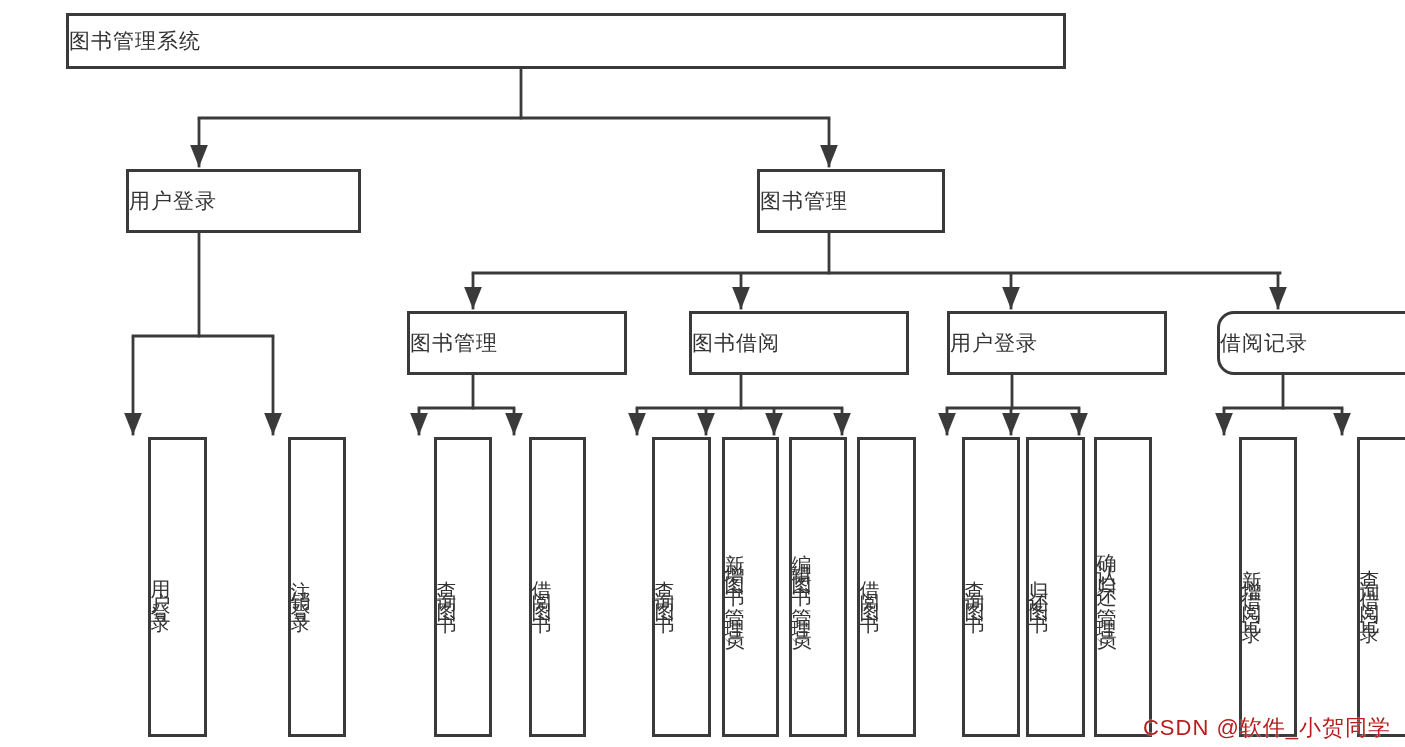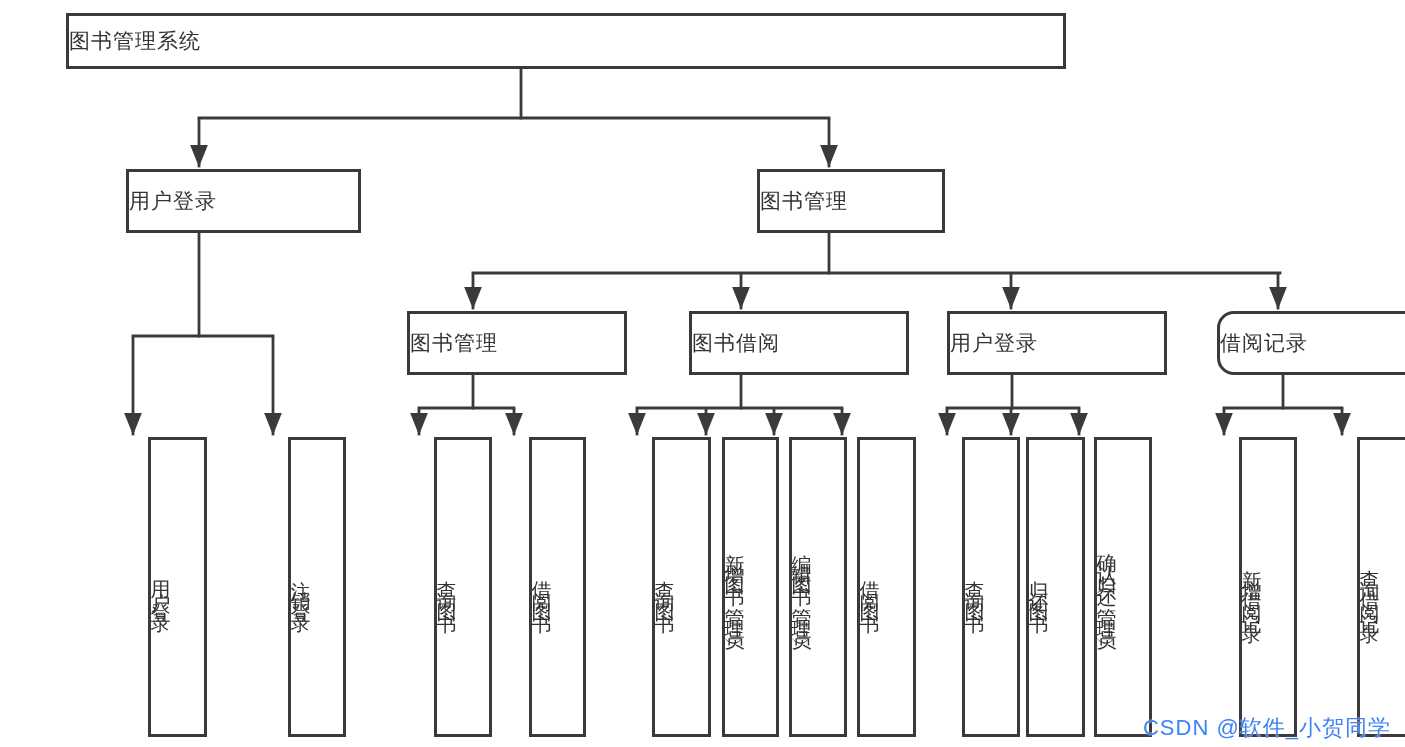--- a/index.html
+++ b/index.html
@@ -57,21 +57,21 @@
   .vbox.l9  { left: 918px;  width: 58px; }
   .vbox.l10 { left: 982px;  width: 59px; }
   .vbox.l11 { left: 1050px; width: 58px; }
   .vbox.l12 { left: 1195px; width: 58px; }
   .vbox.l13 { left: 1313px; width: 58px; }
   .watermark {
     position: absolute;
     right: 14px;
     top: 713px;
     font-size: 22px;
-    color: #3b82f6;
+    color: #b91c1c;
     letter-spacing: 1px;
     text-shadow: 0 0 2px #ffffff;
   }
 </style>
 </head>
 <body>
 
 <div class="canvas">
 
   <svg class="connectors" viewBox="0 0 1405 747" xmlns="http://www.w3.org/2000/svg">

